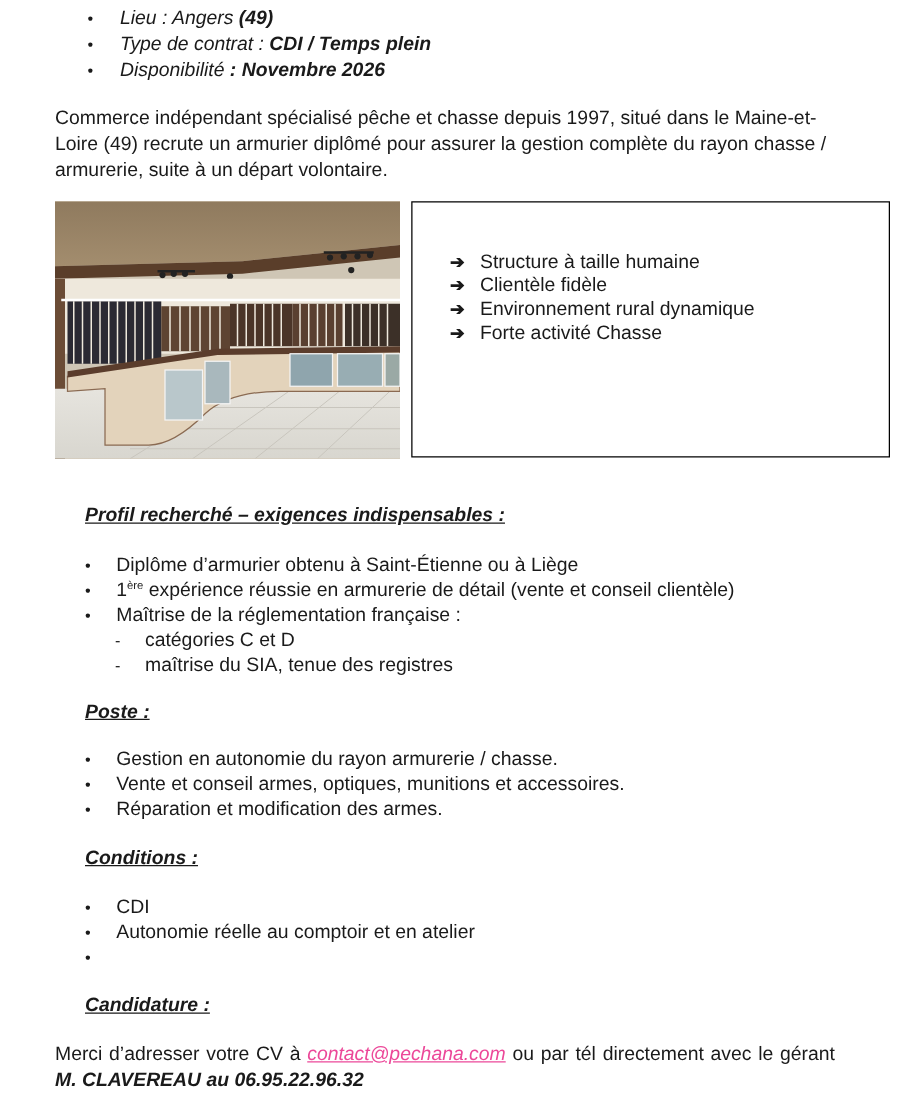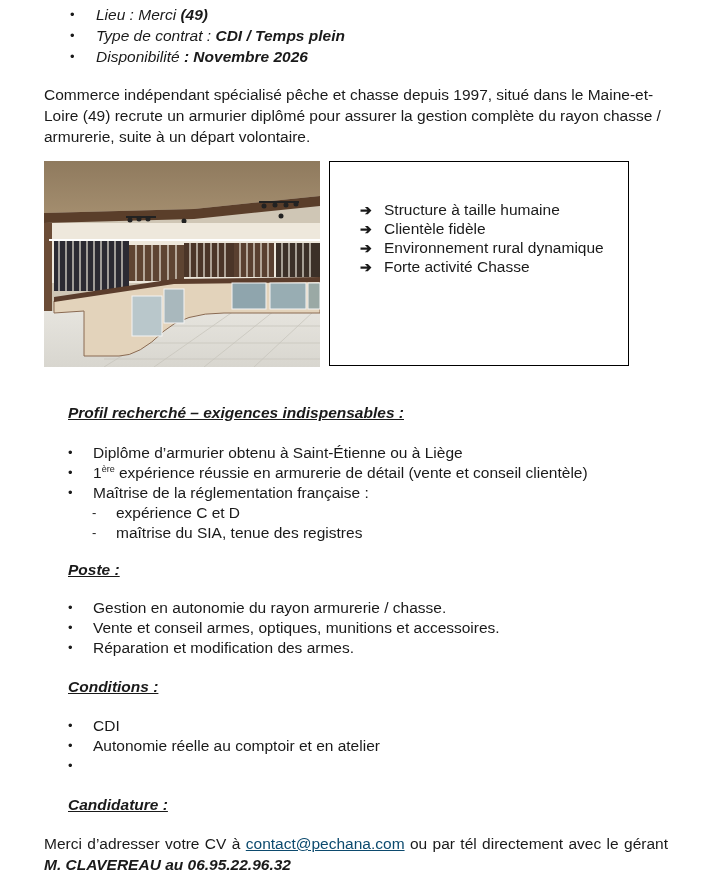--- a/index.html
+++ b/index.html
@@ -12,41 +12,41 @@
     ul.top { position: absolute; left: 70px; top: 4px; margin: 0; padding: 0; list-style: none; }
     ul.top li { height: 21px; line-height: 21px; position: relative; padding-left: 26px; font-style: italic; white-space: nowrap; }
     ul.top li .bul { position: absolute; left: 0; top: 0; font-style: normal; font-size: 13px; }
     b, .b { font-weight: bold; }
     .intro { left: 44px; top: 84px; width: 630px; line-height: 21px; }
     .photo {
       left: 44px; top: 161px; width: 276px; height: 206px; overflow: hidden;
       background: #c9b79a;
     }
     .box {
-      left: 329px; top: 161px; width: 300px; height: 205px;
+      left: 329px; top: 161px; width: 383px; height: 205px;
       border: 1.5px solid #000; box-sizing: border-box;
     }
     .box ul { list-style: none; margin: 0; padding: 0; position: absolute; left: 30px; top: 38px; }
     .box li { height: 19px; line-height: 19px; white-space: nowrap; }
     .box li .arrow { display: inline-block; width: 24px; font-weight: bold; font-size: 14px; }
     .heading { font-weight: bold; font-style: italic; text-decoration: underline; left: 44px; white-space: nowrap; margin-left: 24px; }
     ul.list { position: absolute; left: 68px; margin: 0; padding: 0; list-style: none; }
     ul.list li { height: 20px; line-height: 20px; position: relative; padding-left: 25px; white-space: nowrap; }
     ul.list li .bul { position: absolute; left: 0; top: 0; font-size: 13px; }
     ul.list li.sub { padding-left: 48px; }
     ul.list li.sub .bul { left: 24px; }
     sup { font-size: 9px; line-height: 0; vertical-align: 6px; }
     .para { left: 44px; top: 833px; width: 624px; line-height: 21px; text-align: justify; }
-    .link { color: #0c4a6e; text-decoration: underline; }
+    .link { color: #ec4899; text-decoration: underline; font-style: italic; }
   </style>
 </head>
 <body>
 
 <ul class="top">
-  <li><span class="bul">•</span><span>Lieu : Merci </span><b>(49)</b></li>
+  <li><span class="bul">•</span><span>Lieu : Angers </span><b>(49)</b></li>
   <li><span class="bul">•</span><span>Type de contrat : </span><b>CDI / Temps plein</b></li>
   <li><span class="bul">•</span><span> Disponibilité </span><b>: Novembre 2026</b></li>
 </ul>
 
 <div class="abs intro">Commerce indépendant spécialisé pêche et chasse depuis 1997, situé dans le Maine-et-Loire (49) recrute un armurier diplômé pour assurer la gestion complète du rayon chasse / armurerie, suite à un départ volontaire.</div>
 
 <div class="abs photo">
   <svg width="276" height="206" viewBox="0 0 276 206" xmlns="http://www.w3.org/2000/svg">
     <defs>
       <linearGradient id="ceil" x1="0" y1="0" x2="0" y2="1">
@@ -152,21 +152,21 @@
     <li><span class="arrow">➔</span><span>Environnement rural dynamique</span></li>
     <li><span class="arrow">➔</span><span>Forte activité Chasse</span></li>
   </ul>
 </div>
 
 <div class="abs heading" style="top:404px;">Profil recherché – exigences indispensables :</div>
 <ul class="list" style="top:443px;">
   <li><span class="bul">•</span><span>Diplôme d’armurier obtenu à Saint-Étienne ou à Liège</span></li>
   <li><span class="bul">•</span><span>1</span><sup>ère</sup><span> expérience réussie en armurerie de détail (vente et conseil clientèle)</span></li>
   <li><span class="bul">•</span><span>Maîtrise de la réglementation française :</span></li>
-  <li class="sub"><span class="bul">-</span><span>expérience C et D</span></li>
+  <li class="sub"><span class="bul">-</span><span>catégories C et D</span></li>
   <li class="sub"><span class="bul">-</span><span>maîtrise du SIA, tenue des registres</span></li>
 </ul>
 
 <div class="abs heading" style="top:561px;">Poste :</div>
 <ul class="list" style="top:598px;">
   <li><span class="bul">•</span><span>Gestion en autonomie du rayon armurerie / chasse.</span></li>
   <li><span class="bul">•</span><span>Vente et conseil armes, optiques, munitions et accessoires.</span></li>
   <li><span class="bul">•</span><span>Réparation et modification des armes.</span></li>
 </ul>
 

